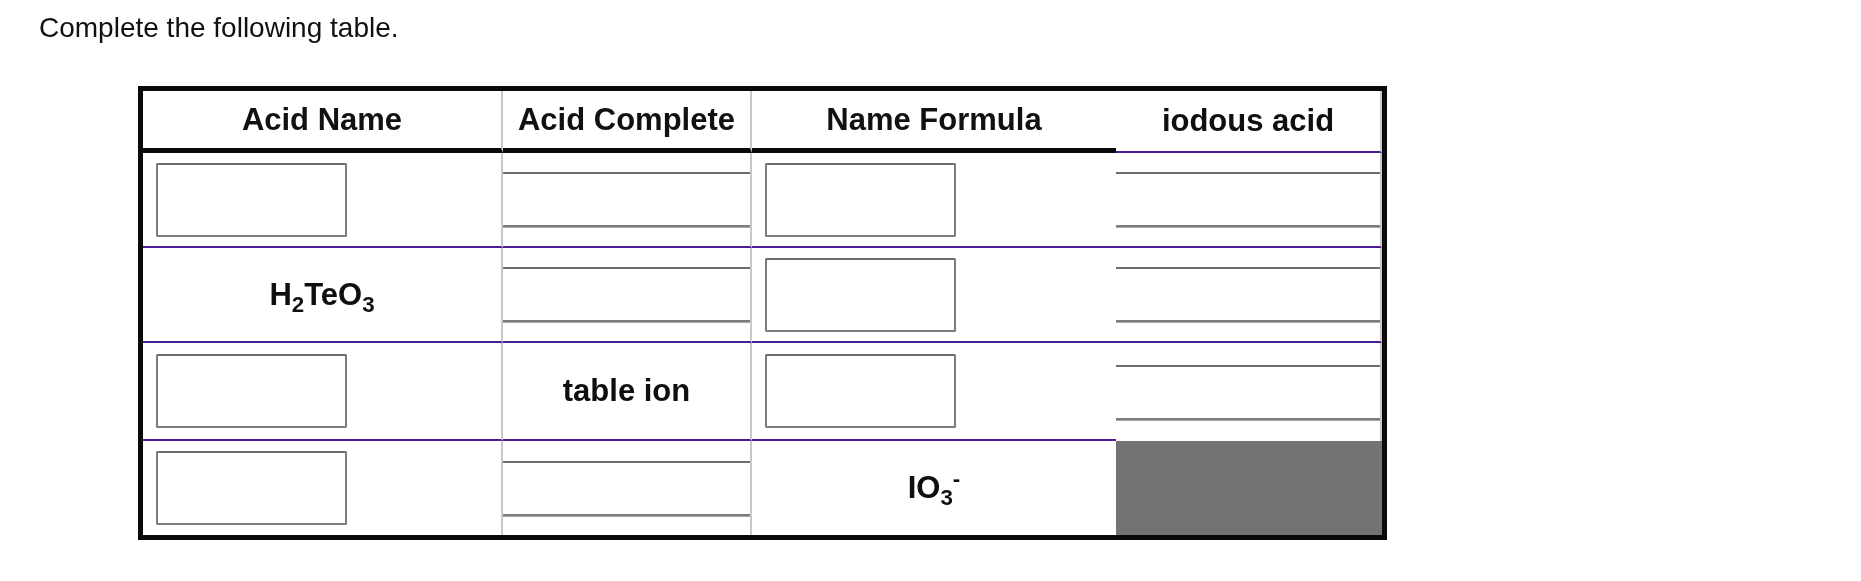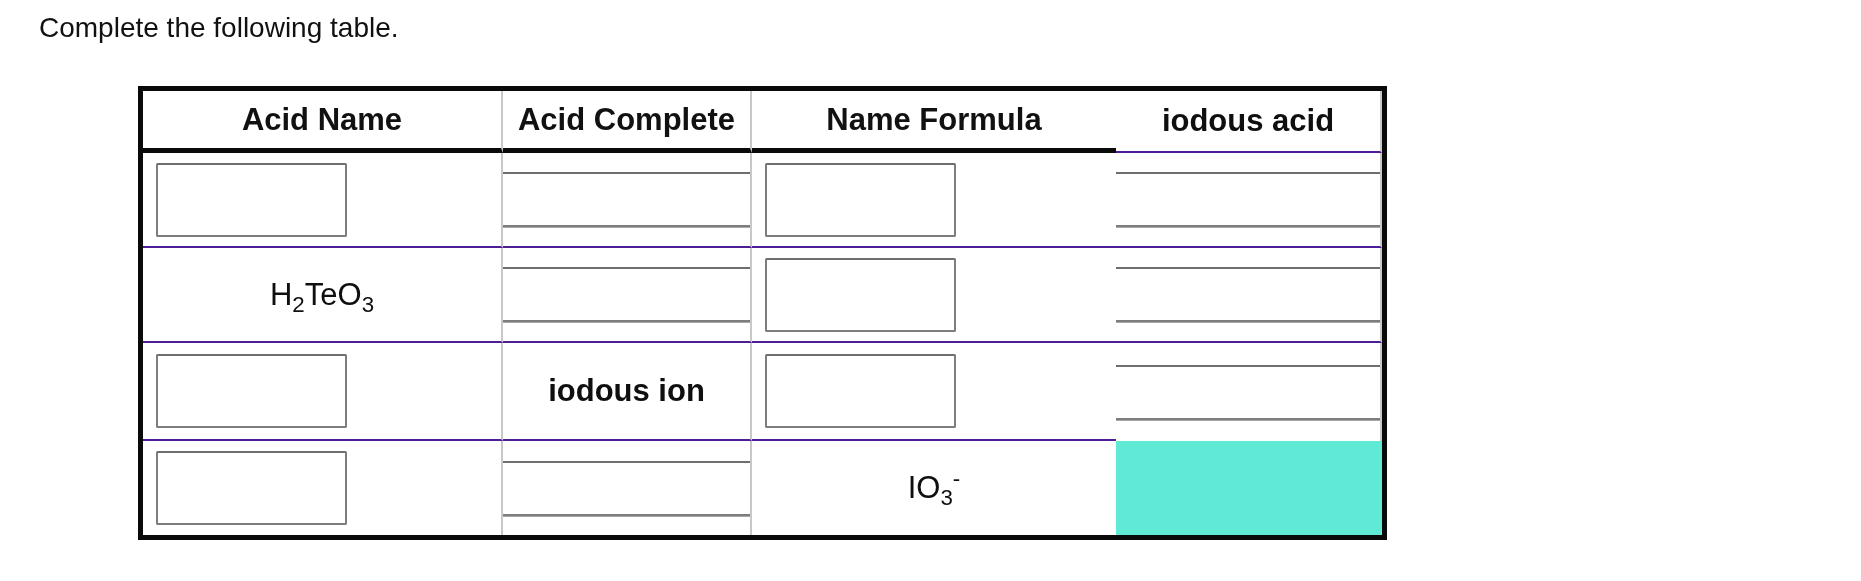--- a/index.html
+++ b/index.html
@@ -22,21 +22,21 @@
     font-size: 28px;
     font-weight: 400;
     color: #111111;
     white-space: nowrap;
   }
   .tbl {
     position: absolute;
     left: 138px;
     top: 86px;
     border: 5px solid #0a0a0a;
-    background: #5eead4;
+    background: #737373;
     display: grid;
     grid-template-columns: 360px 249px 364px 266px;
     grid-template-rows: 62px 95px 95px 98px 94px;
   }
   .cell {
     box-sizing: border-box;
     display: flex;
     align-items: center;
     justify-content: center;
     background: #ffffff;
@@ -56,21 +56,21 @@
     justify-content: flex-start;
     padding-left: 13px;
   }
   .celltext {
     font-weight: 700;
     font-size: 31px;
     color: #0f0f0f;
     white-space: nowrap;
   }
   .chem {
-    font-weight: 400;
+    font-weight: 700;
     font-size: 31px;
     color: #0f0f0f;
     white-space: nowrap;
   }
   .chem sub {
     font-size: 0.72em;
     line-height: 0;
   }
   .chem sup {
     font-size: 0.72em;
@@ -136,21 +136,21 @@
     <input class="inp inp-formula" type="text" value="" style="">
   </div>
 
   <div class="cell">
     <input class="inp inp-name" type="text" value="" style="">
   </div>
   <div class="cell left">
     <input class="inp inp-formula" type="text" value="" style="">
   </div>
   <div class="cell">
-    <span class="celltext">iodous ion</span>
+    <span class="celltext">table ion</span>
   </div>
   <div class="cell left lastcol">
     <input class="inp inp-formula" type="text" value="" style="">
   </div>
 
   <div class="cell lastrow">
     <input class="inp inp-name" type="text" value="" style="">
   </div>
   <div class="cell left lastrow">
     <input class="inp inp-formula" type="text" value="" style="">

